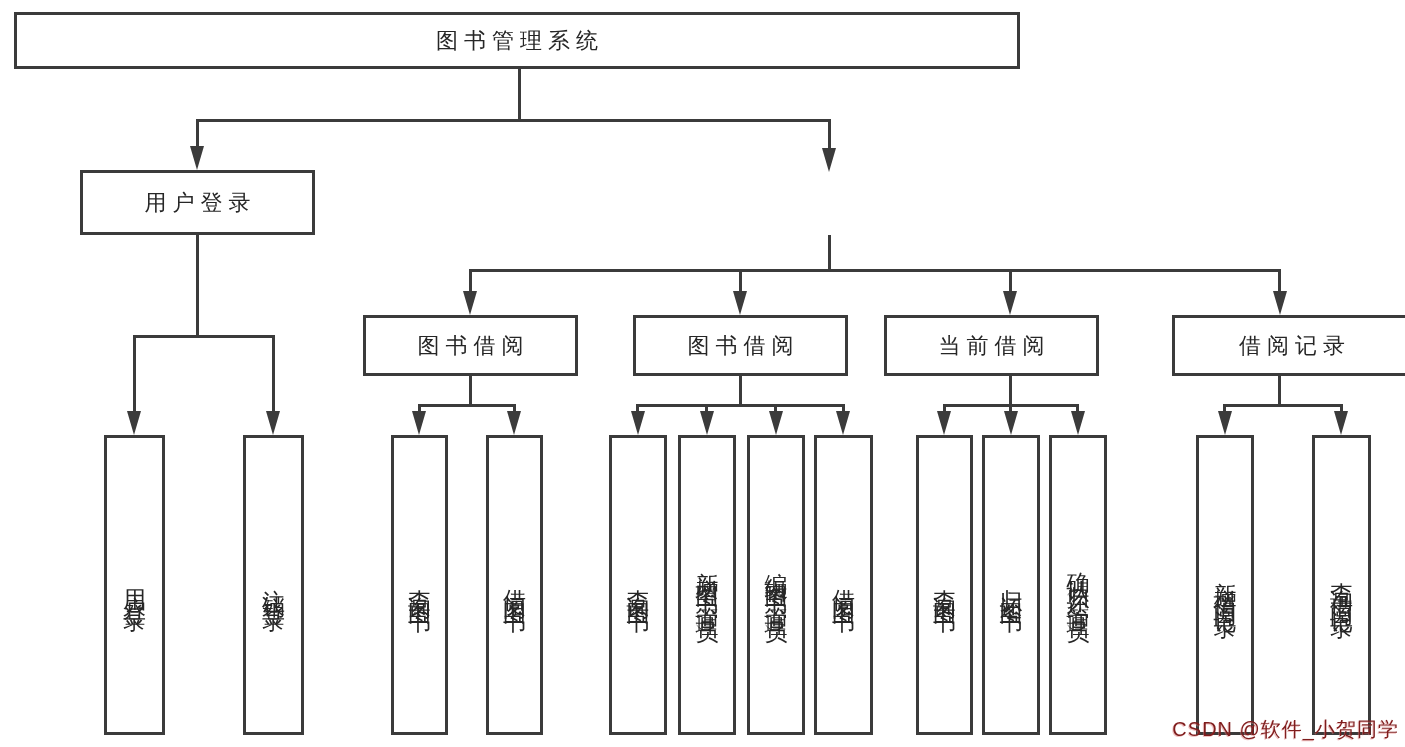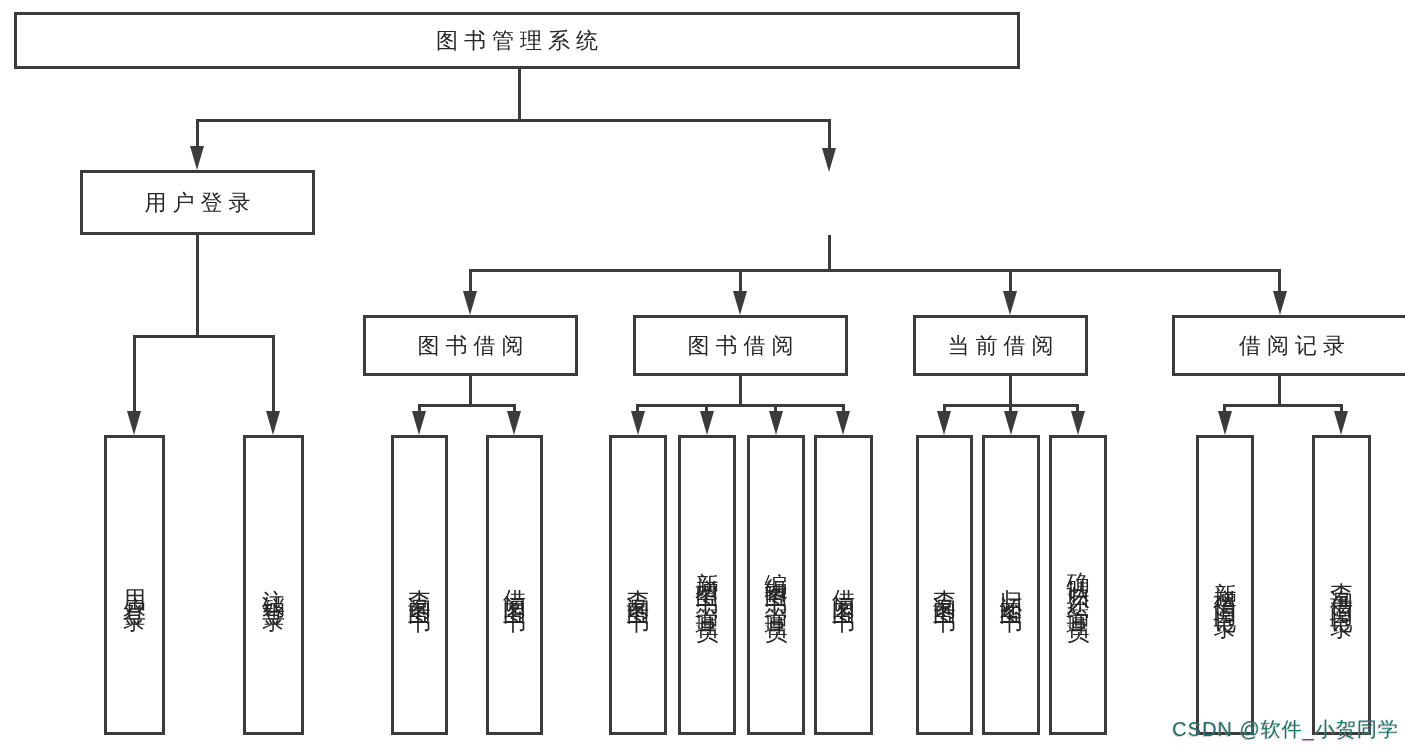--- a/index.html
+++ b/index.html
@@ -37,21 +37,21 @@
     width: 0; height: 0;
     border-left: 7px solid transparent;
     border-right: 7px solid transparent;
     border-top: 24px solid #3b3b3b;
   }
   .wm {
     position: absolute;
     right: 6px;
     bottom: 4px;
     font-size: 20px;
-    color: #0f766e;
+    color: #7f1d1d;
     text-shadow: -1px 1px 0 rgba(224, 122, 122, 0.45);
     letter-spacing: 1px;
     white-space: nowrap;
     z-index: 5;
   }
 </style>
 </head>
 <body>
 
 <div id="canvas">
@@ -88,21 +88,21 @@
   <div class="arr" style="left:1003px; top:291px;"></div>
   <div class="vl" style="left:1278px; top:269px; height:24px;"></div>
   <div class="arr" style="left:1273px; top:291px;"></div>
 
   <div class="box hbox" style="left:363px; top:315px; width:215px; height:61px;">
     <span>图书借阅</span>
   </div>
   <div class="box hbox" style="left:633px; top:315px; width:215px; height:61px;">
     <span>图书借阅</span>
   </div>
-  <div class="box hbox" style="left:913px; top:315px; width:175px; height:61px;">
+  <div class="box hbox" style="left:884px; top:315px; width:215px; height:61px;">
     <span>当前借阅</span>
   </div>
   <div class="box hbox" style="left:1172px; top:315px; width:240px; height:61px;">
     <span>借阅记录</span>
   </div>
 
   <div class="vl" style="left:469px; top:375px; height:31px;"></div>
   <div class="hl" style="left:418px; top:404px; width:98px;"></div>
   <div class="vl" style="left:418px; top:404px; height:9px;"></div>
   <div class="arr" style="left:412px; top:411px;"></div>

